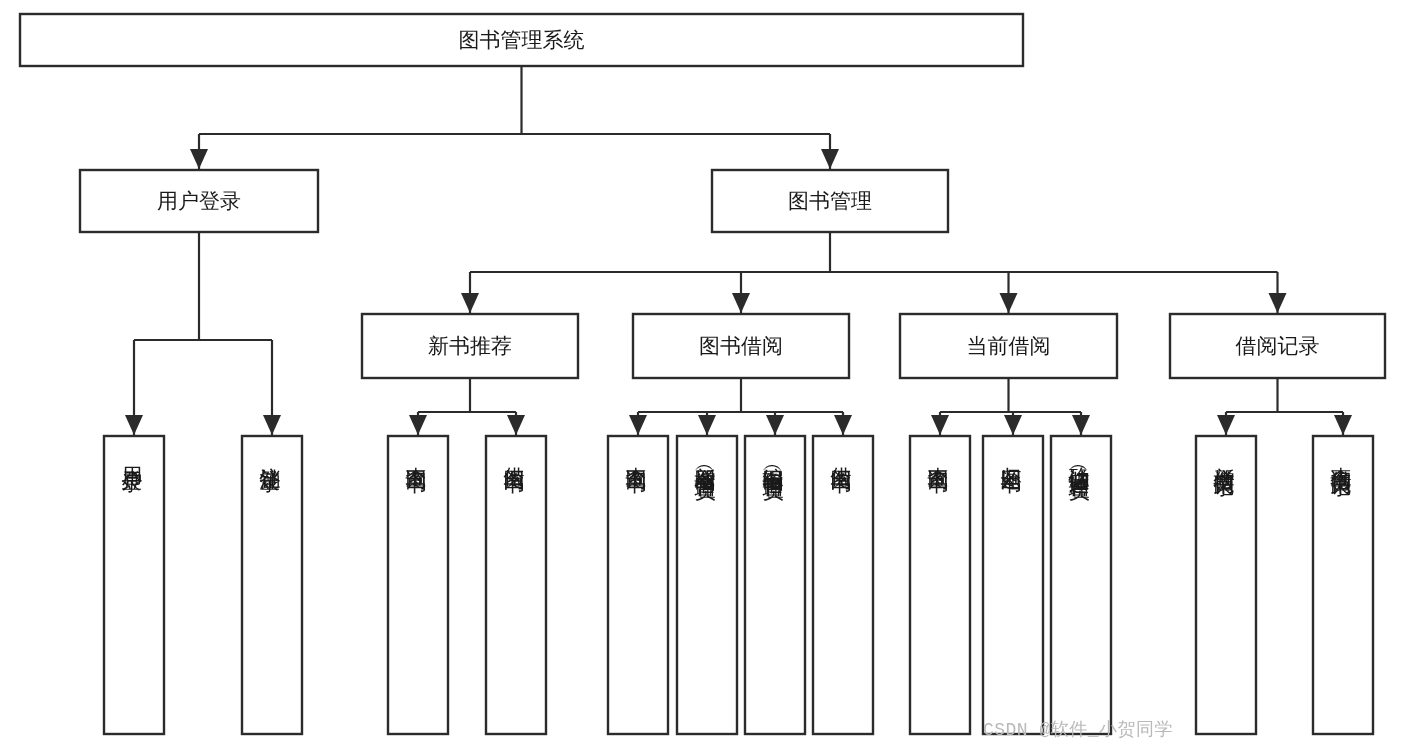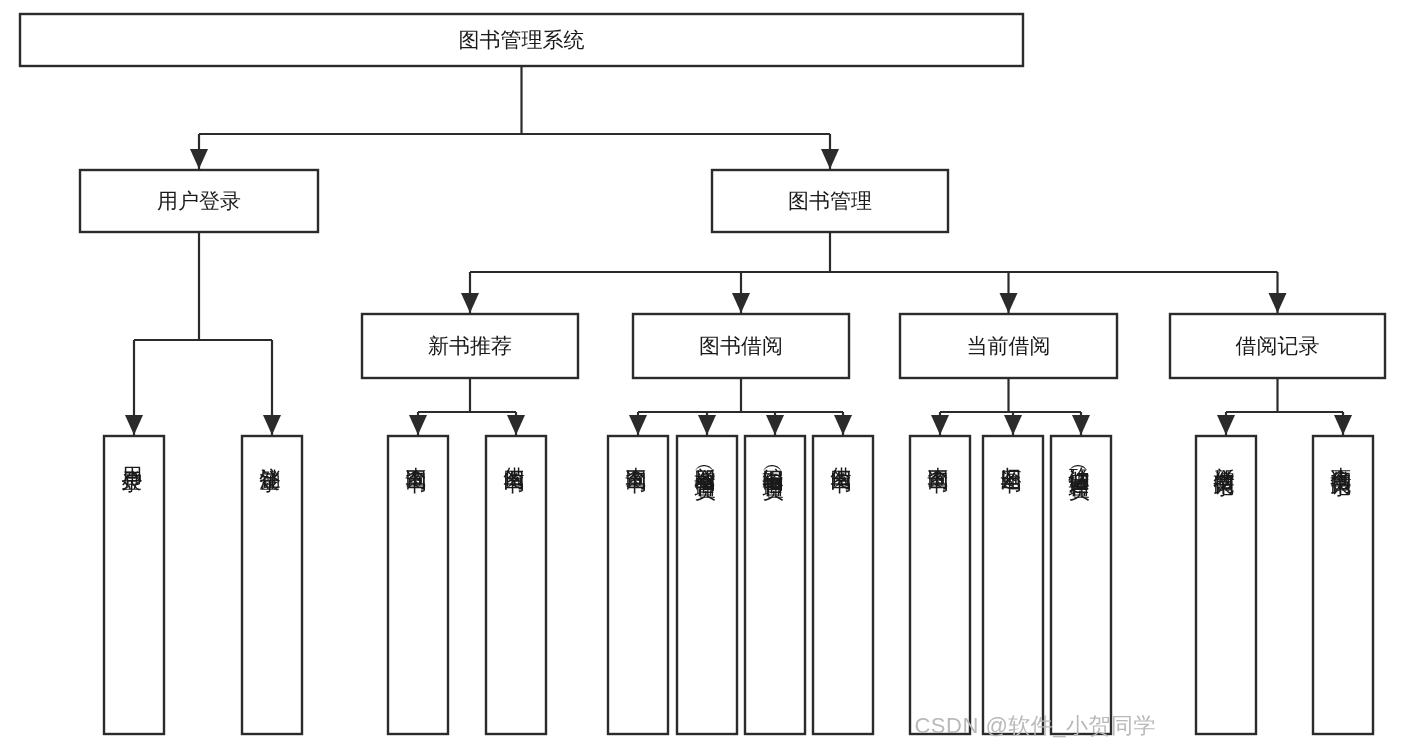--- a/index.html
+++ b/index.html
@@ -12,20 +12,21 @@
     width: 1405px;
     height: 747px;
     font-family: "Liberation Sans", "DejaVu Sans", sans-serif;
     overflow: hidden;
     position: relative;
   }
   #diagram-root {
     position: relative;
     width: 1168px;
     height: 747px;
+    padding-left: 17px;
   }
   svg#tree-svg {
     position: absolute;
     left: 0;
     top: 0;
     width: 1405px;
     height: 747px;
     display: block;
   }
   .node-box {
@@ -60,22 +61,22 @@
     letter-spacing: 2px;
     line-height: 1;
     white-space: nowrap;
     text-align: left;
     pointer-events: none;
   }
   .watermark {
     position: absolute;
     right: 12px;
     bottom: 6px;
-    font-family: Liberation Sans, sans-serif;
-    font-size: 22px;
+    font-family: Liberation Mono, monospace;
+    font-size: 18px;
     color: #b9b9b9;
     letter-spacing: 0.5px;
     white-space: nowrap;
   }
 </style>
 </head>
 <body>
 
 <div id="diagram-root">
   <svg id="tree-svg" viewBox="0 0 1405 747" xmlns="http://www.w3.org/2000/svg">

